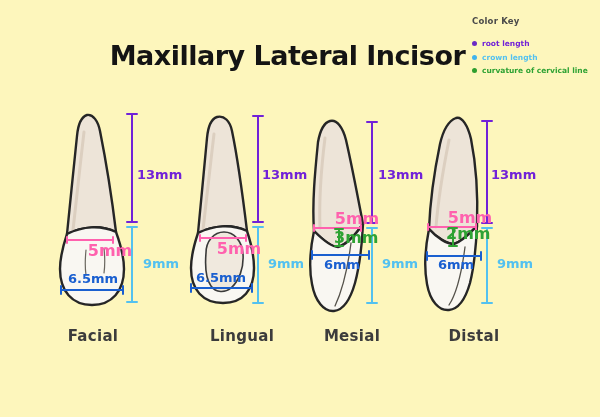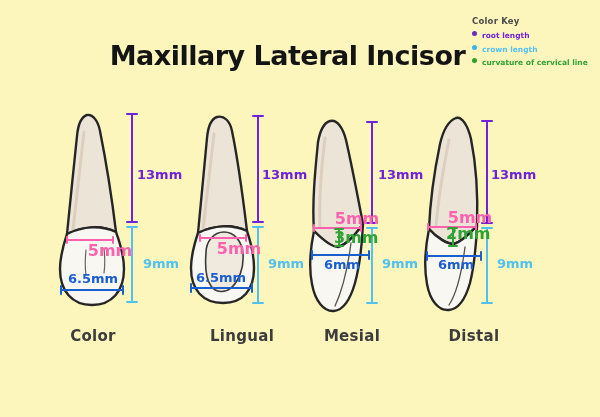--- a/index.html
+++ b/index.html
@@ -23,23 +23,23 @@
     letter-spacing: -0.5px;
     color: #141414;
   }
   
   .color-key {
     position: absolute;
     left: 472px; top: 16px; width: 125px;
   }
   .key-title {
     font-size: 8.5px; font-weight: 700; color: #4A4A4A;
-    margin-bottom: 5px; letter-spacing: 0.2px;
+    margin-bottom: 13px; letter-spacing: 0.2px;
   }
-  .key-item { display: flex; align-items: flex-start; margin-bottom: 4.5px; }
+  .key-item { display: flex; align-items: center; margin-bottom: 4.5px; }
   .dot { width: 5px; height: 5px; border-radius: 50%; margin-right: 5px; flex: 0 0 auto; }
   .key-label { font-size: 7.5px; font-weight: 700; white-space: nowrap; }
   .c-purple { color: #7121D8; } .bg-purple { background: #6B2AC4; }
   .c-cyan   { color: #53C1F0; } .bg-cyan   { background: #3FB3EE; }
   .c-pink   { color: #FF61AE; } .bg-pink   { background: #FF5BA8; }
   .c-green  { color: #2EA233; } .bg-green  { background: #2E9E2E; }
   .c-blue   { color: #1A5FD0; }
   
   .art { position: absolute; left: 0; top: 0; width: 600px; height: 417px; }
   
@@ -158,18 +158,18 @@
   <div class="mlabel small centered c-pink" style="left:339px;top:211px">5mm</div>
   <div class="mlabel small c-green" style="left:298px;top:230px">3mm</div>
   <div class="mlabel centered c-blue" style="left:342px;top:258px">6mm</div>
 
   <div class="mlabel c-purple" style="left:491px;top:168px">13mm</div>
   <div class="mlabel c-cyan" style="left:497px;top:257px">9mm</div>
   <div class="mlabel small centered c-pink" style="left:452px;top:210px">5mm</div>
   <div class="mlabel small c-green" style="left:410px;top:226px">2mm</div>
   <div class="mlabel centered c-blue" style="left:456px;top:258px">6mm</div>
 
-  <div class="view-name" style="left:93px">Color</div>
+  <div class="view-name" style="left:93px">Facial</div>
   <div class="view-name" style="left:242px">Lingual</div>
   <div class="view-name" style="left:352px">Mesial</div>
   <div class="view-name" style="left:474px">Distal</div>
 
 </div>
 
 </body></html>

